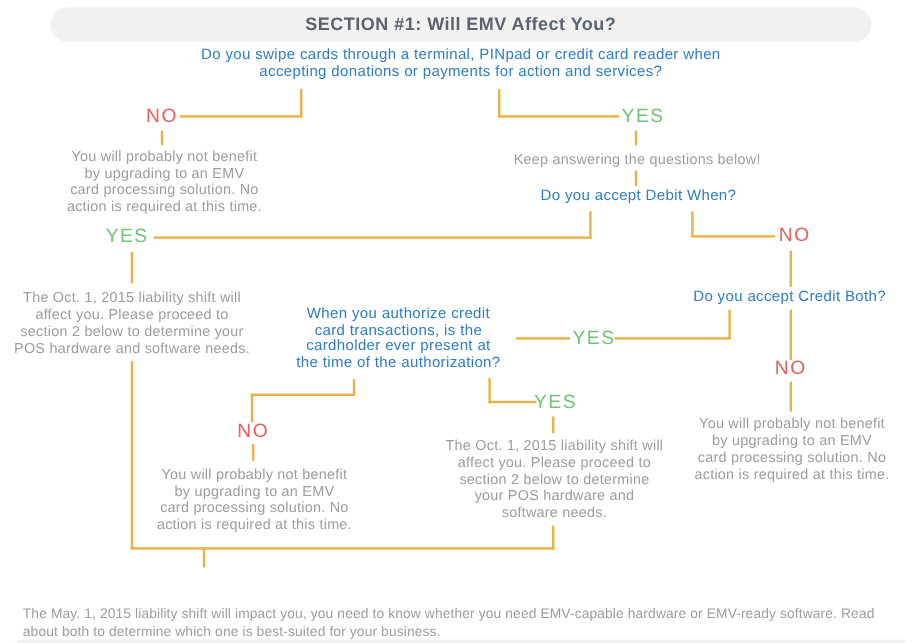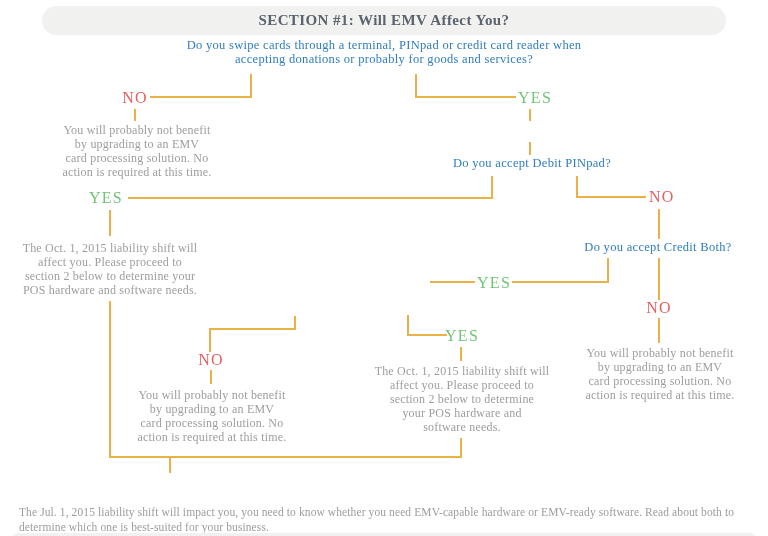--- a/index.html
+++ b/index.html
@@ -1,18 +1,18 @@
 <!DOCTYPE html>
 <html style="--line: #e9b148; --yes: #72c378; --no: #e45f5f; --question: #2f7dbf; --body: #9d9d9d; --heading: #5a646e; --band: #f1f1f0;"><head>
 <meta charset="utf-8">
 <style>
   html,body{margin:0;padding:0;background:#ffffff;}
   .stage{
     position:relative;width:768px;height:536px;background:#ffffff;overflow:hidden;
-    font-family:Liberation Serif, serif;
+    font-family:Liberation Sans, sans-serif;
   }
   .band{
     position:absolute;background:var(--band);border-radius:15px;
     color:var(--heading);font-weight:bold;font-size:15px;letter-spacing:.4px;
     text-align:center;
   }
   .question{
     position:absolute;color:var(--question);font-size:12.5px;line-height:13.5px;
     letter-spacing:.3px;text-align:center;white-space:pre-line;
   }
@@ -40,38 +40,39 @@
 </head>
 <body>
 
 <div class="stage">
 
   <div class="band" style="left:42px;top:6px;width:684px;height:29px;line-height:29px;">
     <span>SECTION #1: Will EMV Affect You?</span>
   </div>
 
   <div class="question" style="left:144px;top:39px;width:480px;">Do you swipe cards through a terminal, PINpad or credit card reader when
-accepting donations or probably for goods and services?</div>
+accepting donations or payments for action and services?</div>
 
   <div class="vline" style="left:250px;top:74px;height:24px;"></div>
   <div class="hline" style="left:150px;top:96px;width:102px;"></div>
   <div class="lbl lbl-no" style="left:115px;top:91px;width:40px;">NO</div>
   <div class="vline" style="left:134px;top:109px;height:12px;"></div>
   <div class="answer" style="left:32px;top:123px;width:210px;">You will probably not benefit
 by upgrading to an EMV
 card processing solution. No
 action is required at this time.</div>
 
   <div class="vline" style="left:415px;top:74px;height:24px;"></div>
   <div class="hline" style="left:415px;top:96px;width:101px;"></div>
   <div class="lbl lbl-yes" style="left:518px;top:91px;width:42px;text-align:left;">YES</div>
   <div class="vline" style="left:529px;top:109px;height:12px;"></div>
+  <div class="answer" style="left:406px;top:126px;width:250px;">Keep answering the questions below!</div>
   <div class="vline" style="left:529px;top:142px;height:13px;"></div>
 
-  <div class="question" style="left:422px;top:157px;width:220px;">Do you accept Debit PINpad?</div>
+  <div class="question" style="left:422px;top:157px;width:220px;">Do you accept Debit When?</div>
 
   <div class="vline" style="left:491px;top:176px;height:23px;"></div>
   <div class="hline" style="left:128px;top:197px;width:365px;"></div>
   <div class="lbl lbl-yes" style="left:86px;top:191px;width:40px;">YES</div>
   <div class="vline" style="left:109px;top:210px;height:26px;"></div>
   <div class="answer" style="left:0px;top:241px;width:220px;">The Oct. 1, 2015 liability shift will
 affect you. Please proceed to
 section 2 below to determine your
 POS hardware and software needs.</div>
   <div class="vline" style="left:109px;top:301px;height:157px;"></div>
@@ -89,20 +90,24 @@
   <div class="hline" style="left:430px;top:281px;width:45px;"></div>
 
   <div class="vline" style="left:658px;top:258px;height:42px;"></div>
   <div class="lbl lbl-no" style="left:644px;top:301px;width:30px;">NO</div>
   <div class="vline" style="left:658px;top:318px;height:25px;"></div>
   <div class="answer" style="left:555px;top:346px;width:210px;">You will probably not benefit
 by upgrading to an EMV
 card processing solution. No
 action is required at this time.</div>
 
+  <div class="question" style="left:227px;top:255px;width:210px;">When you authorize credit
+card transactions, is the
+cardholder ever present at
+the time of the authorization?</div>
 
   <div class="vline" style="left:294px;top:316px;height:13px;"></div>
   <div class="hline" style="left:209px;top:328px;width:87px;"></div>
   <div class="vline" style="left:209px;top:328px;height:24px;"></div>
   <div class="lbl lbl-no" style="left:196px;top:353px;width:30px;">NO</div>
   <div class="vline" style="left:210px;top:370px;height:14px;"></div>
   <div class="answer" style="left:106px;top:388px;width:212px;">You will probably not benefit
 by upgrading to an EMV
 card processing solution. No
 action is required at this time.</div>
@@ -115,17 +120,17 @@
 affect you. Please proceed to
 section 2 below to determine
 your POS hardware and
 software needs.</div>
   <div class="vline" style="left:460px;top:438px;height:20px;"></div>
 
   <div class="hline" style="left:109px;top:456px;width:353px;"></div>
   <div class="vline" style="left:169px;top:456px;height:17px;"></div>
 
 
-  <div class="para" style="left:19px;top:505px;width:737px;">The Jul. 1, 2015 liability shift will impact you, you need to know whether you need EMV-capable hardware or EMV-ready software. Read about both to determine which one is best-suited for your business.</div>
+  <div class="para" style="left:19px;top:505px;width:737px;">The May. 1, 2015 liability shift will impact you, you need to know whether you need EMV-capable hardware or EMV-ready software. Read about both to determine which one is best-suited for your business.</div>
 
   <div class="stub" style="left:12px;top:533px;width:744px;height:6px;"></div>
 
 </div>
 
 </body></html>

